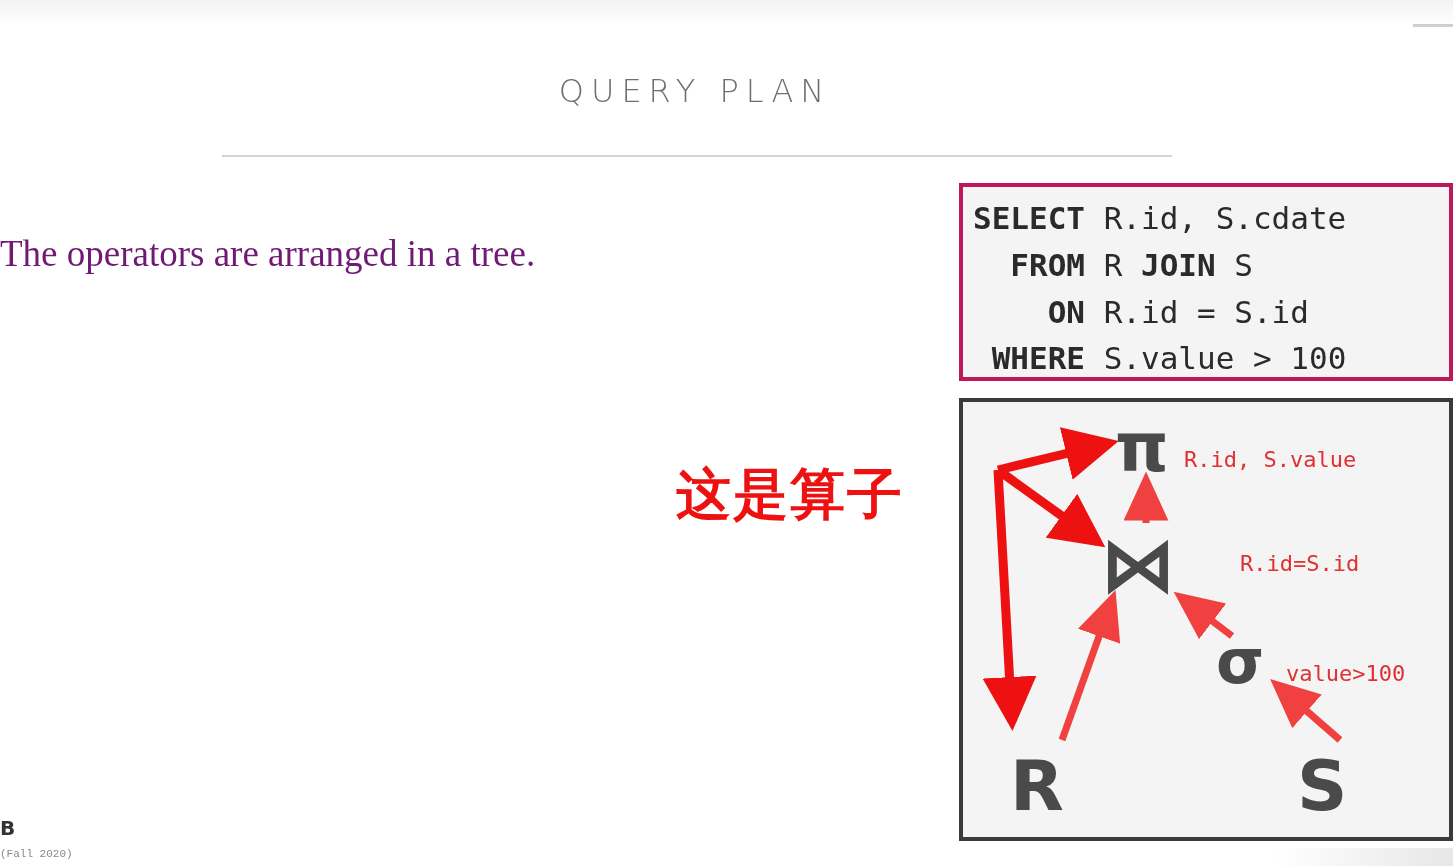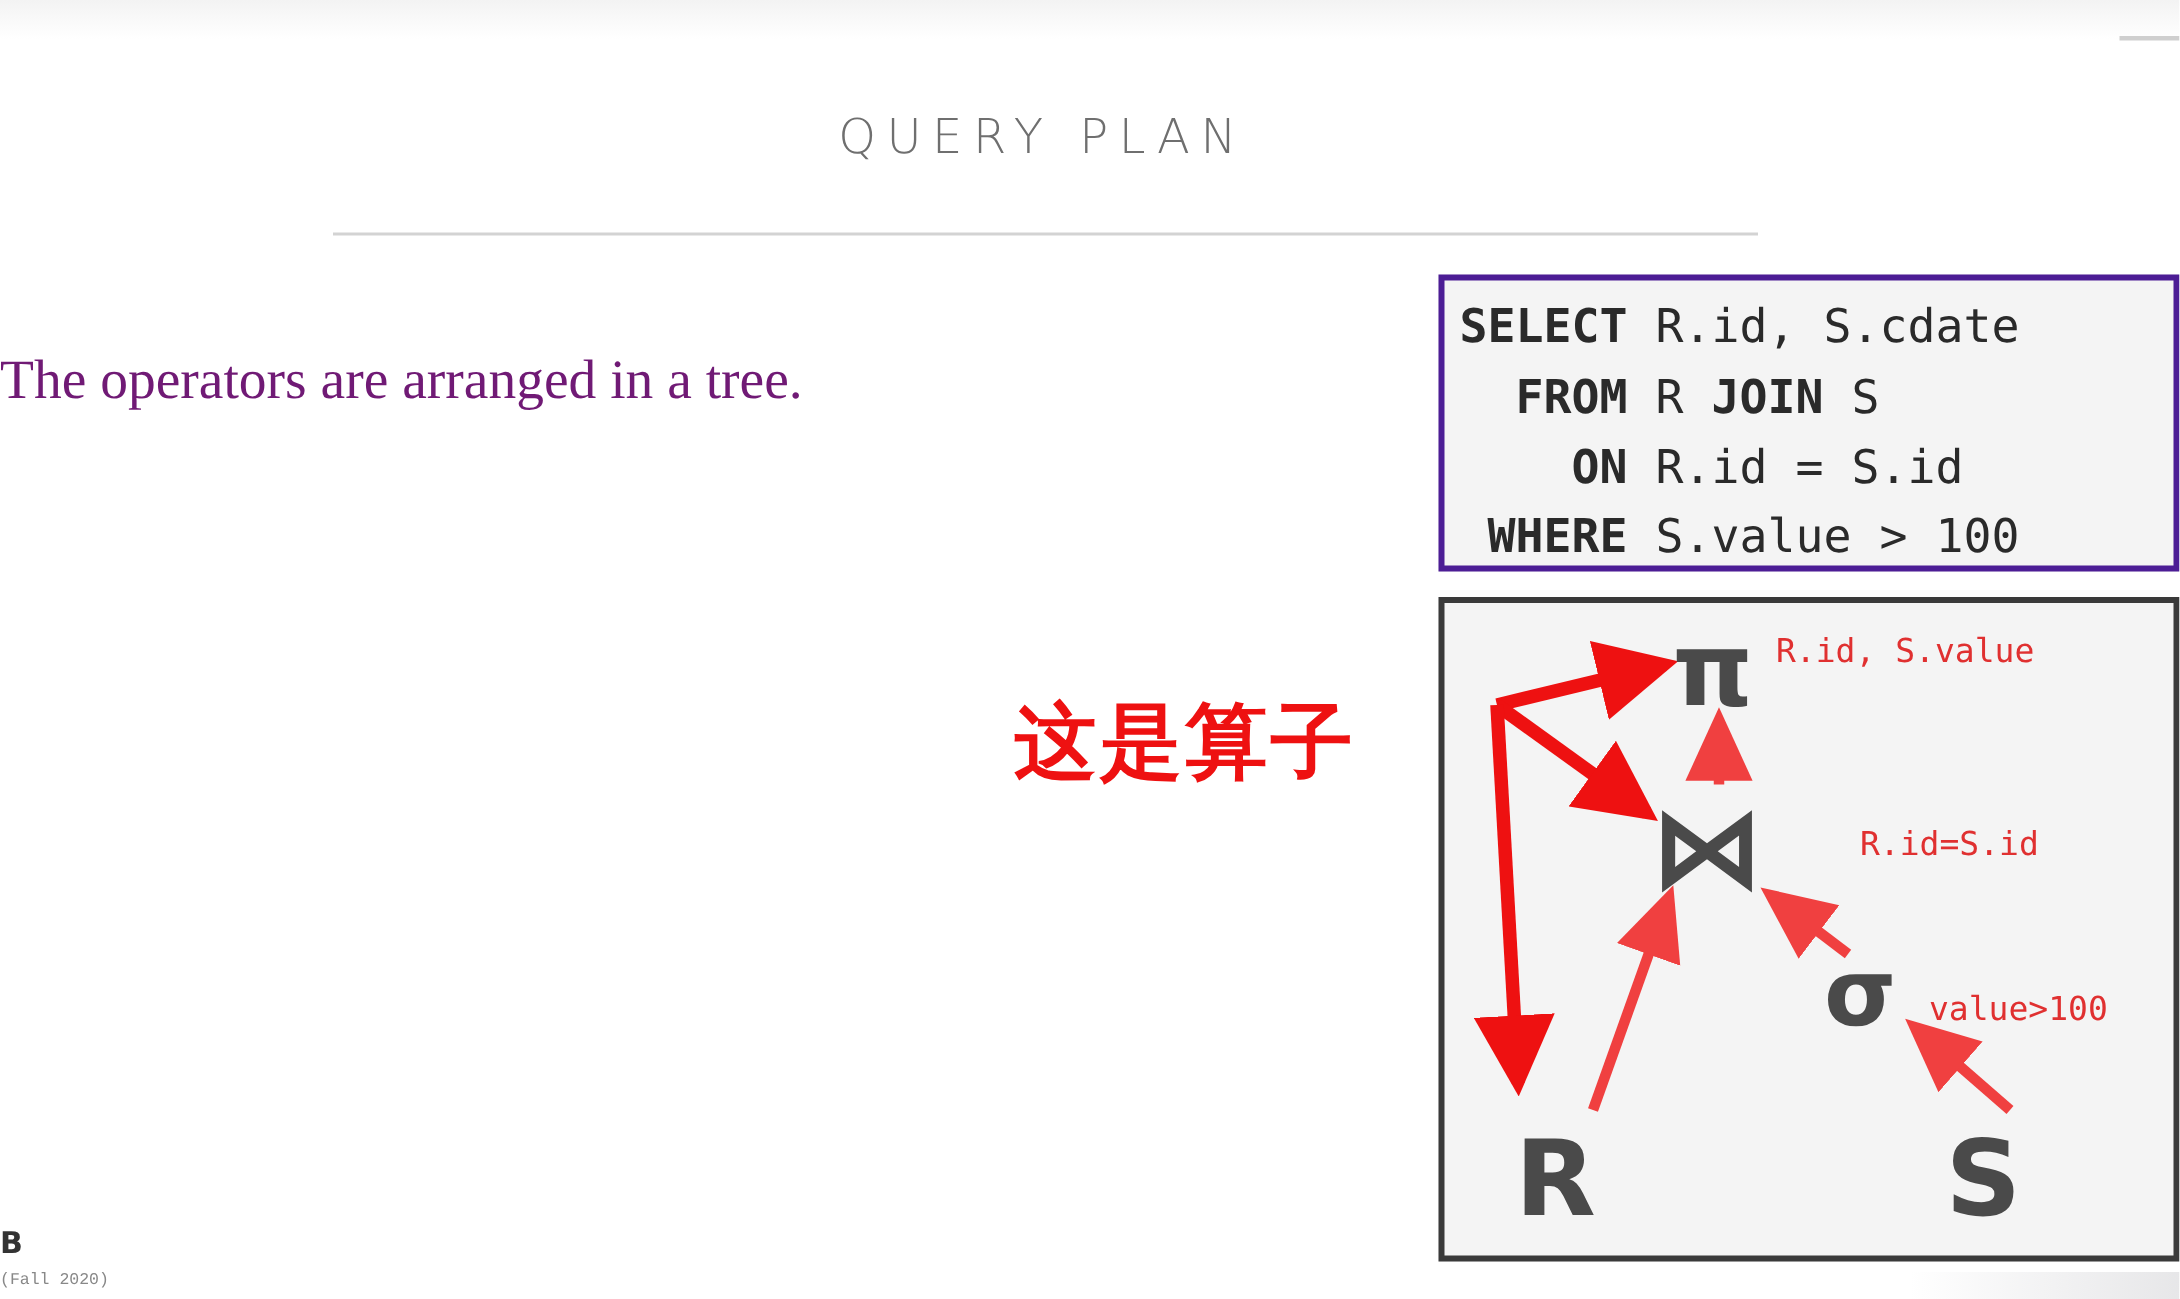--- a/index.html
+++ b/index.html
@@ -74,21 +74,21 @@
     color: #ee1111;
     letter-spacing: 2px;
     margin-top: 28px;
   }
 
   
   .sql-box {
     position: absolute;
     left: 959px; top: 183px;
     width: 494px; height: 198px;
-    border: 4px solid #4c1d95;
+    border: 4px solid #be185d;
     background: #f4f4f4;
     box-sizing: border-box;
     padding: 8px 10px 6px 10px;
   }
   .sql-line {
     font-family: "DejaVu Sans Mono", monospace;
     font-size: 31px;
     line-height: 1.51;
     color: #2a2a2a;
     white-space: pre;
@@ -119,21 +119,21 @@
     font-size: 22px;
     color: #e03030;
     white-space: pre;
   }
   .glyph-pi   { left: 1115px; top: 408px; font-size: 68px; }
   .glyph-join { left: 1100px; top: 520px; font-size: 76px; }
   .glyph-sig  { left: 1216px; top: 625px; font-size: 62px; }
   .glyph-R    { left: 1010px; top: 745px; font-size: 70px; }
   .glyph-S    { left: 1297px; top: 745px; font-size: 70px; }
 
-  .lbl-pi   { left: 1184px; top: 422px; }
+  .lbl-pi   { left: 1184px; top: 447px; }
   .lbl-join { left: 1240px; top: 551px; }
   .lbl-sig  { left: 1286px; top: 661px; }
 
   
   .footer-mark {
     position: absolute;
     left: 0; bottom: 26px;
     font-family: "DejaVu Sans", sans-serif;
     font-weight: bold;
     font-size: 20px;

